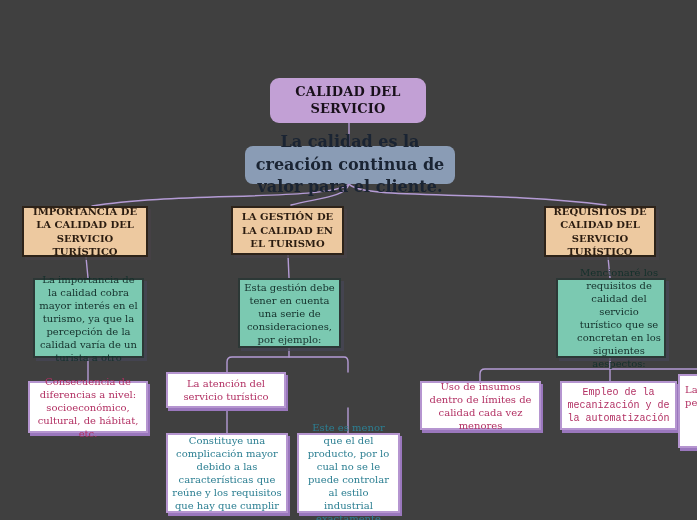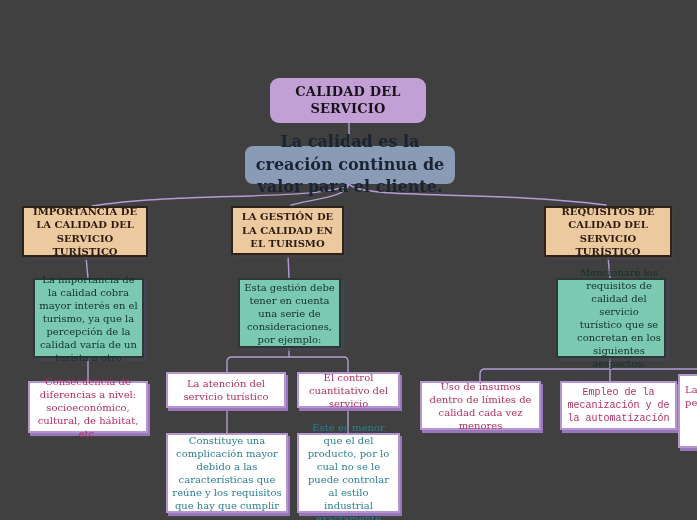--- a/index.html
+++ b/index.html
@@ -82,31 +82,28 @@
 
   <div class="b tan" style="left:231px;top:206px;width:113px;height:49px;">
     <span>LA GESTIÓN DE LA CALIDAD EN EL TURISMO</span>
   </div>
   <div class="b teal" style="left:238px;top:278px;width:103px;height:70px;justify-content:center;">
     <span>Esta gestión debe tener en cuenta una serie de consideraciones, por ejemplo:</span>
   </div>
   <div class="b leaf crimson" style="left:166px;top:372px;width:120px;height:36px;">
     <span>La atención del servicio turístico</span>
   </div>
-  <div class="b leaf crimson" style="left:297px;top:372px;width:103px;height:36px;">
-    <span>El control cuantitativo del servicio</span>
-  </div>
   <div class="b leaf tealtxt" style="left:166px;top:433px;width:122px;height:80px;">
     <span>Constituye una complicación mayor debido a las características que reúne y los requisitos que hay que cumplir</span>
   </div>
   <div class="b leaf tealtxt" style="left:297px;top:433px;width:103px;height:80px;">
     <span>Este es menor que el del producto, por lo cual no se le puede controlar al estilo industrial exactamente</span>
   </div>
 
-  <div class="b tan" style="left:544px;top:206px;width:128px;height:51px;">
+  <div class="b tan" style="left:544px;top:206px;width:112px;height:51px;">
     <span>REQUISITOS DE CALIDAD DEL SERVICIO TURÍSTICO</span>
   </div>
   <div class="b teal" style="left:556px;top:278px;width:110px;height:80px;padding-left:19px;">
     <span>Mencionaré los requisitos de calidad del servicio turístico que se concretan en los siguientes aespectos:</span>
   </div>
   <div class="b leaf crimson" style="left:420px;top:381px;width:121px;height:49px;">
     <span>Uso de insumos dentro de límites de calidad  cada vez menores</span>
   </div>
   <div class="b leaf crimson" style="left:560px;top:381px;width:117px;height:49px;font-family:Liberation Mono, monospace;">
     <span>Empleo de la mecanización y de la automatización</span>

